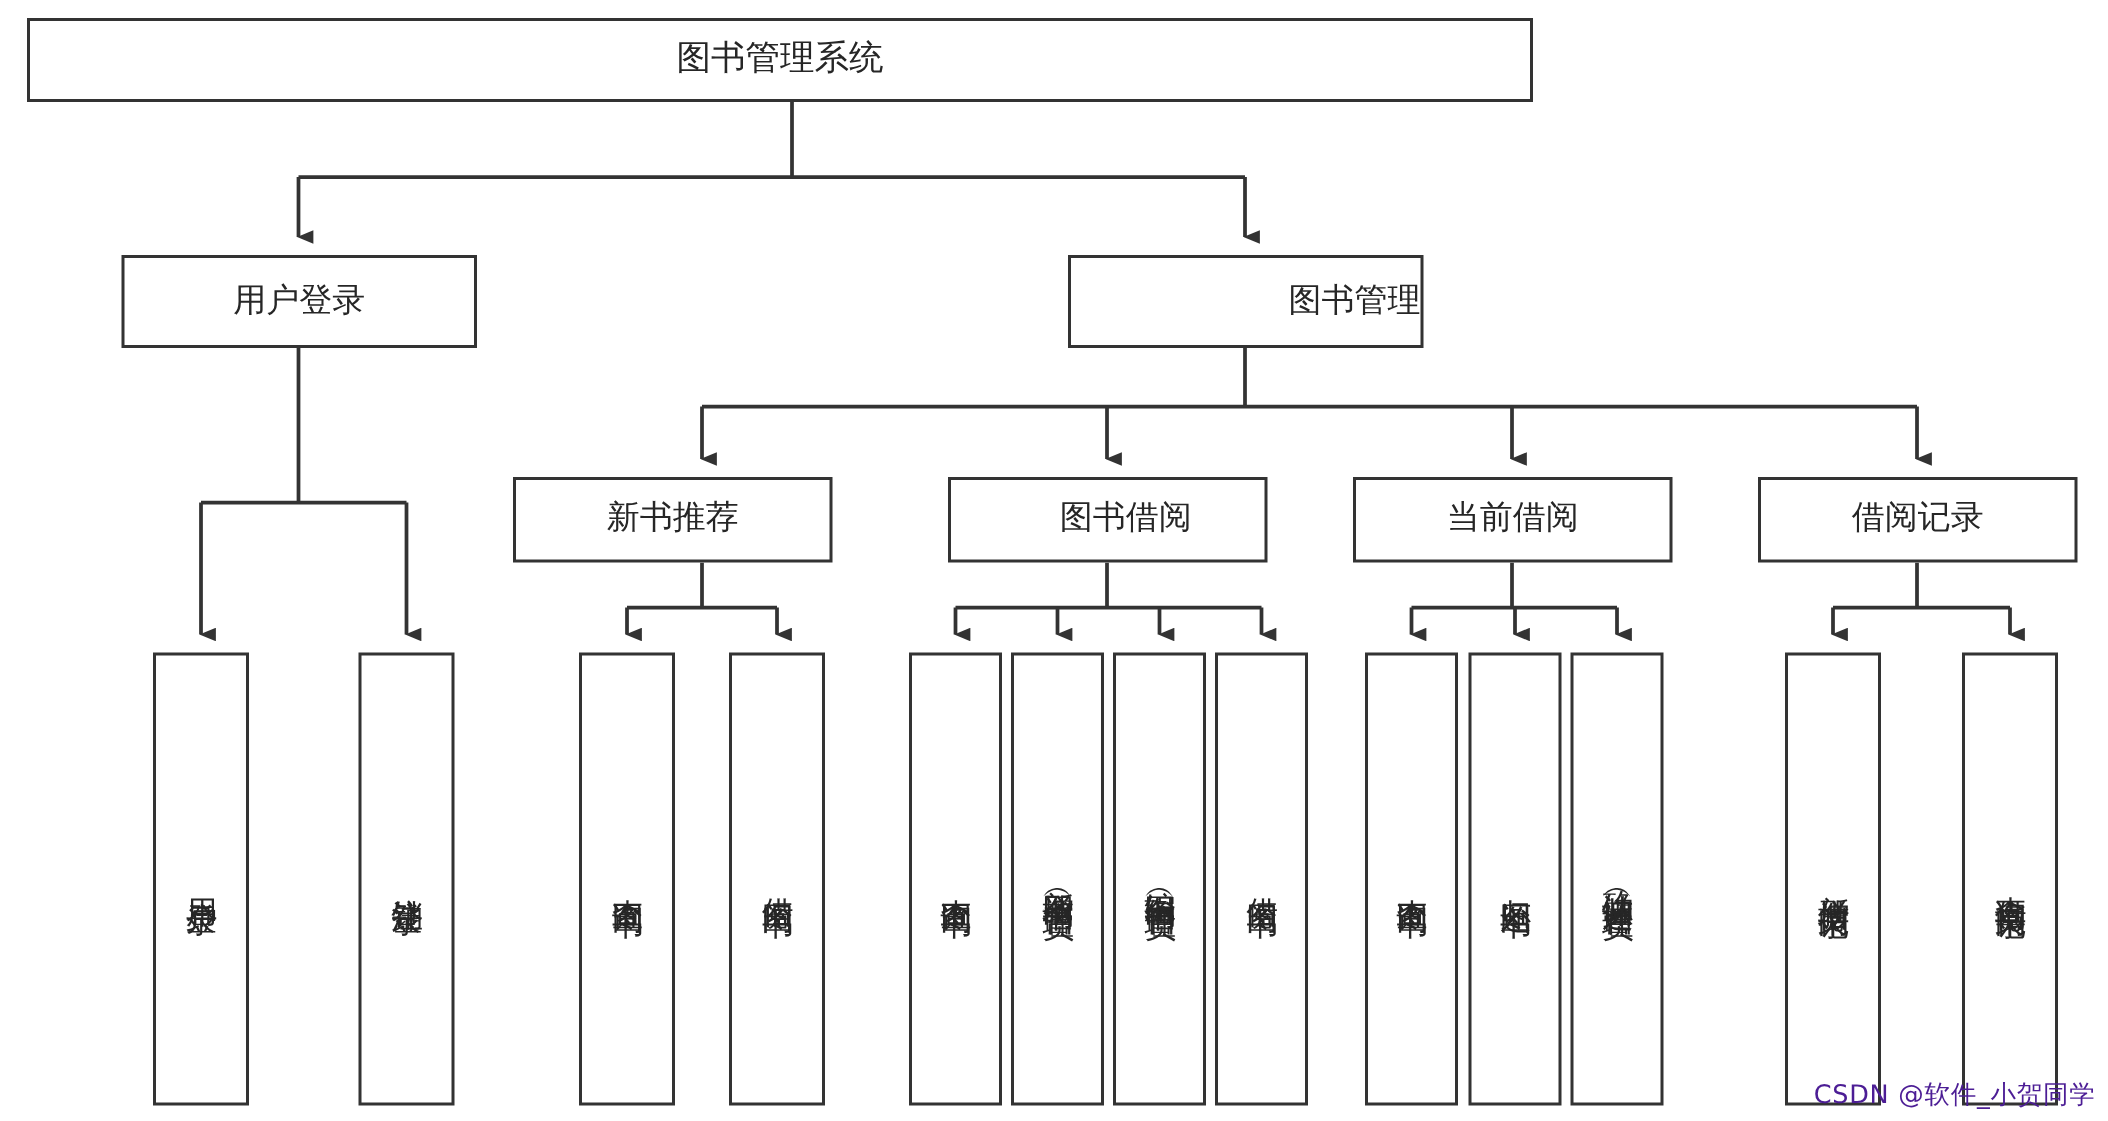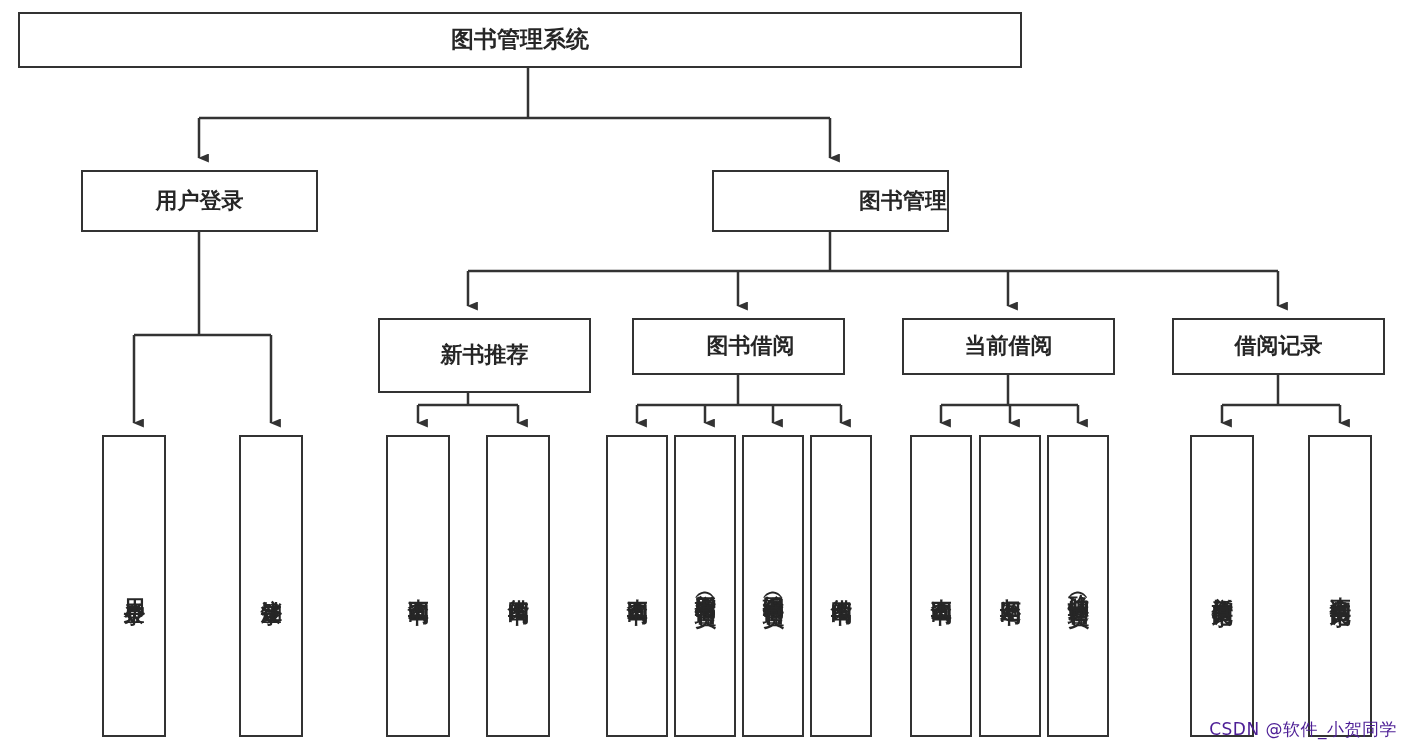--- a/index.html
+++ b/index.html
@@ -34,21 +34,20 @@
     display: flex;
     align-items: center;
     justify-content: center;
     color: #262626;
   }
   .node .label {
     display: block;
     text-align: center;
     line-height: 1.12;
     white-space: nowrap;
-    font-weight: bold;
   }
   .node.root .label   { font-size: 23px; }
   .node.level2 .label { font-size: 22px; }
   .node.level3 .label { font-size: 22px; }
 
   .node.leaf {
     align-items: center;
     justify-content: center;
   }
   .node.leaf .label {
@@ -128,21 +127,21 @@
     <span class="label">图书管理系统</span>
   </div>
 
   <div class="node level2" style="left:81px; top:170px; width:237px; height:62px;">
     <span class="label">用户登录</span>
   </div>
   <div class="node level2" style="left:712px; top:170px; width:237px; height:62px;justify-content:flex-end;">
     <span class="label">图书管理</span>
   </div>
 
-  <div class="node level3" style="left:378px; top:318px; width:213px; height:75px;">
+  <div class="node level3" style="left:342px; top:318px; width:213px; height:57px;">
     <span class="label">新书推荐</span>
   </div>
   <div class="node level3" style="left:632px; top:318px; width:213px; height:57px;padding-left:24px;">
     <span class="label">图书借阅</span>
   </div>
   <div class="node level3" style="left:1172px; top:318px; width:213px; height:57px;">
     <span class="label">借阅记录</span>
   </div>
   <div class="node level3" style="left:902px; top:318px; width:213px; height:57px;">
     <span class="label">当前借阅</span>

